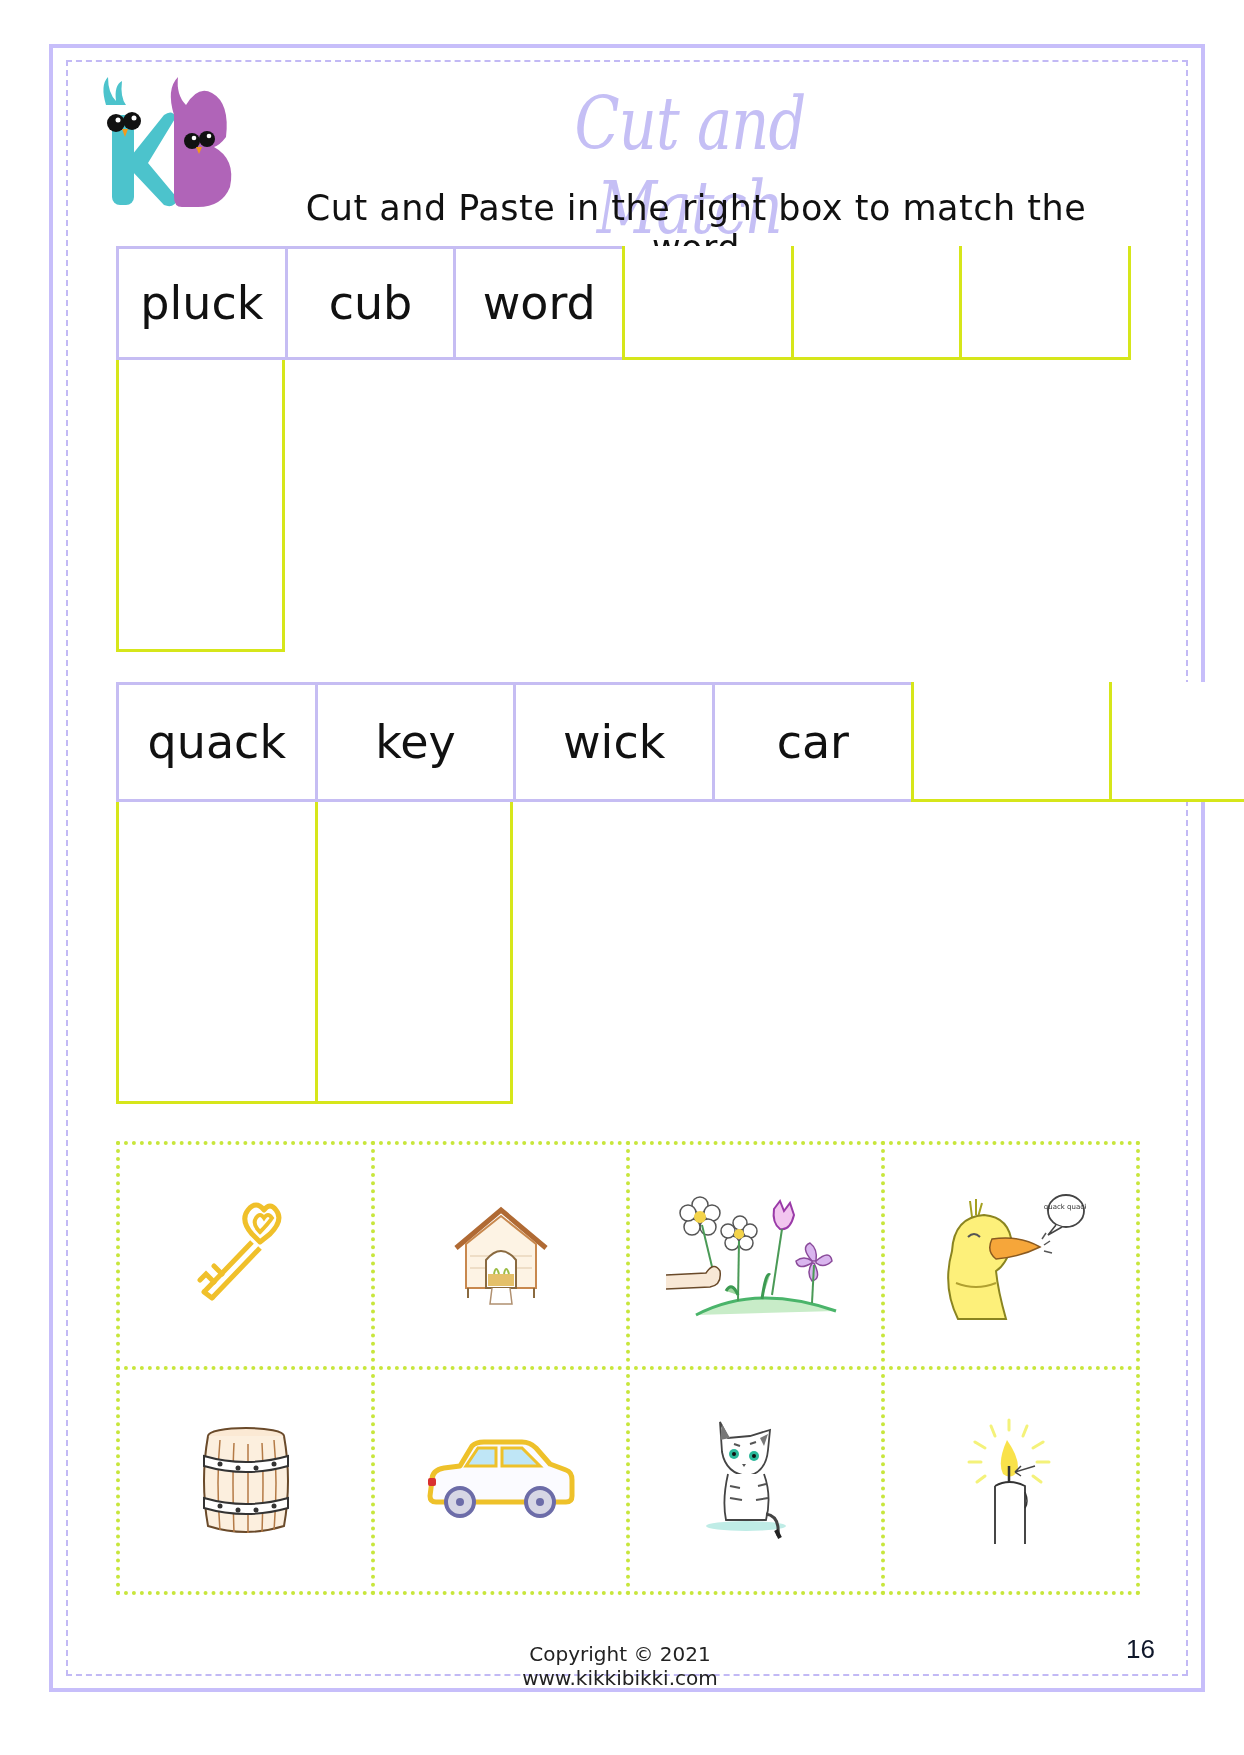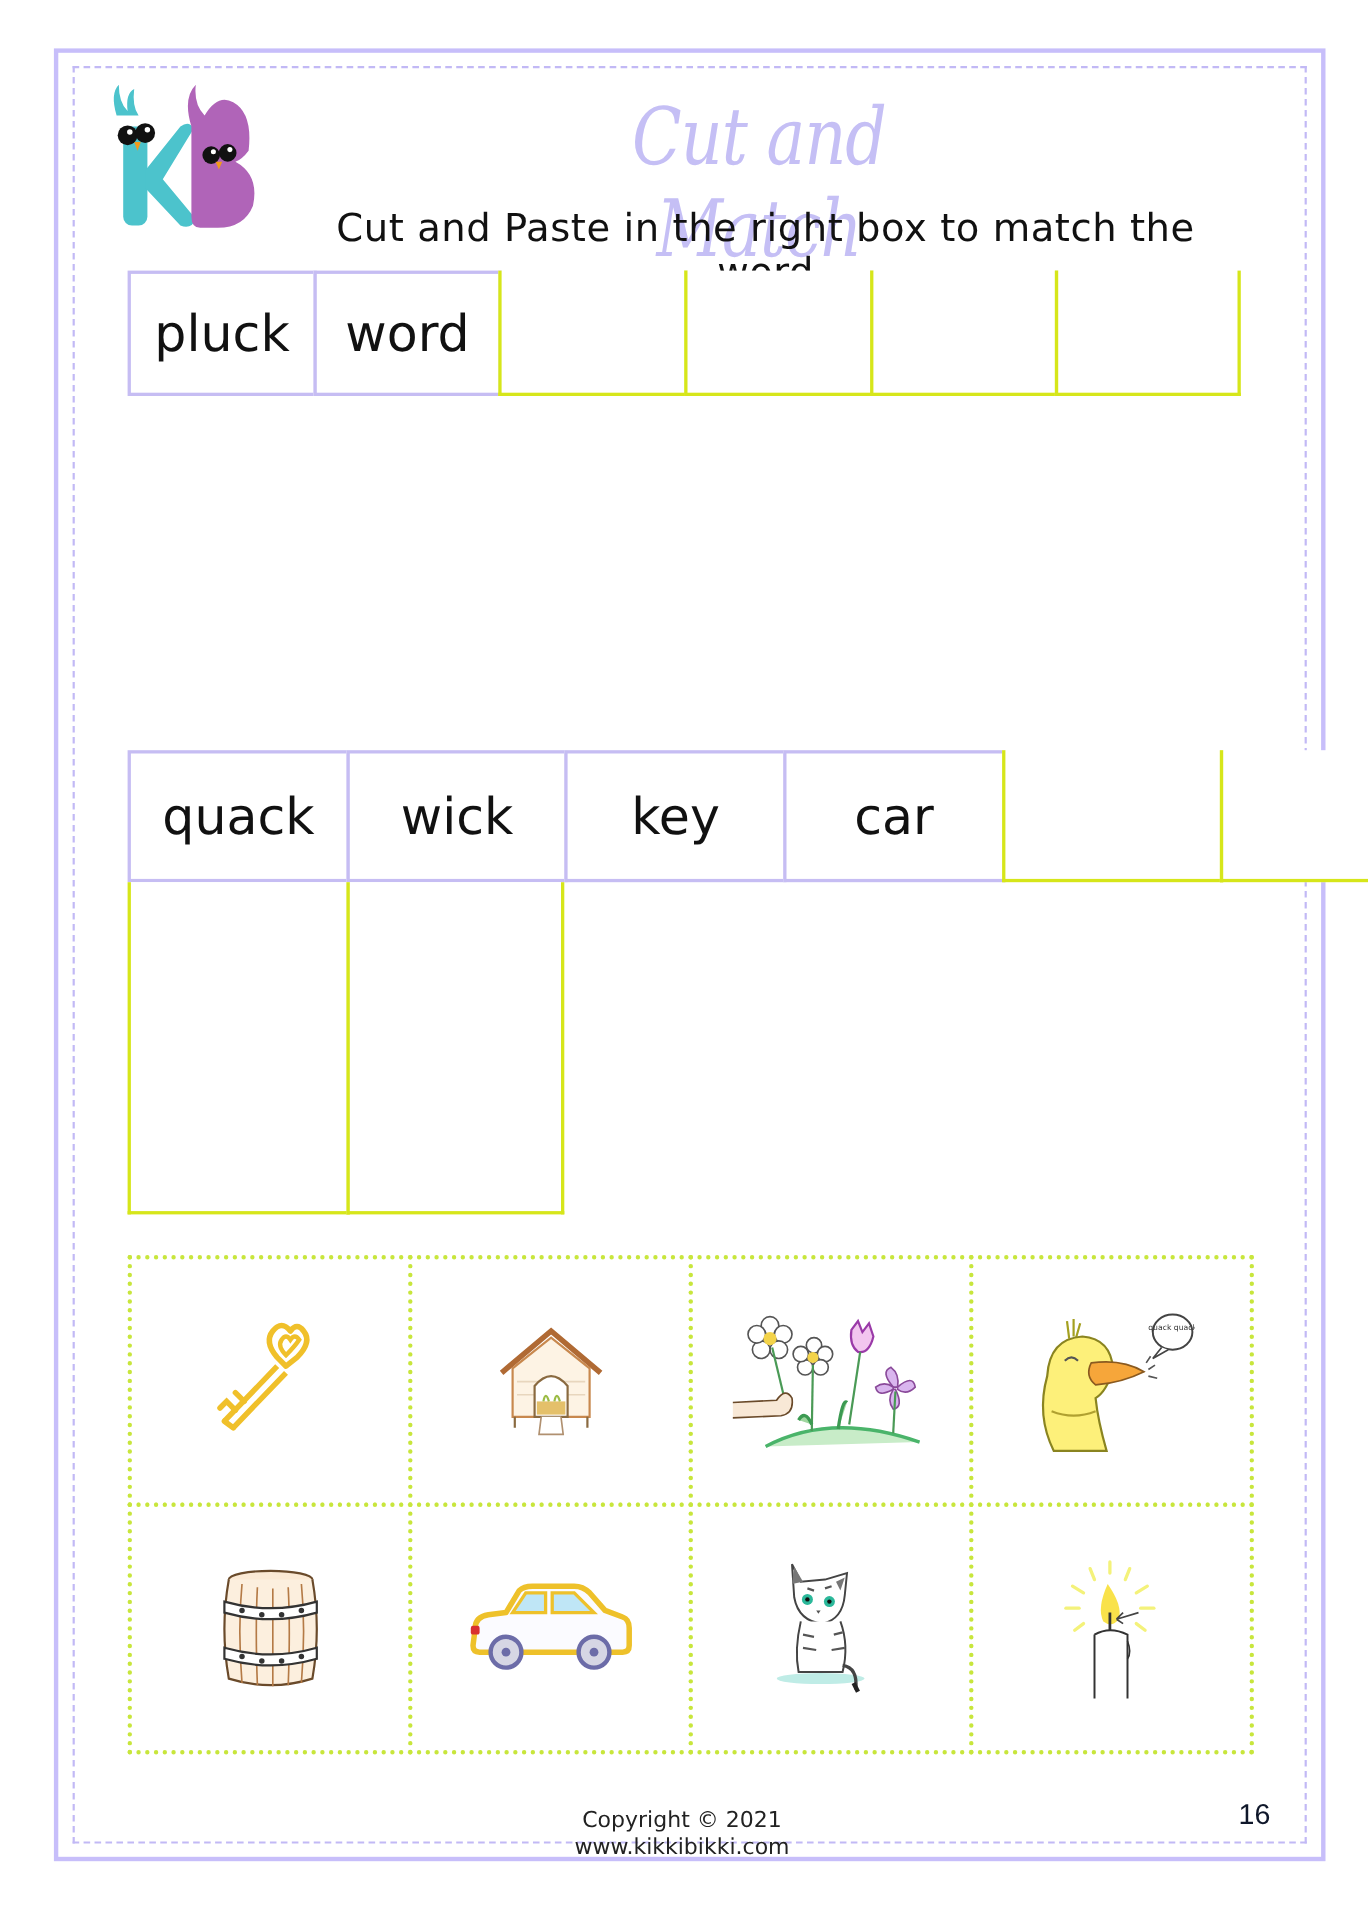--- a/index.html
+++ b/index.html
@@ -52,31 +52,32 @@
       <path d="M110 72 L116 72 L113 79 Z" fill="#f29a1c"></path>
     </g>
   </svg>
 </div>
 
 <div class="title">Cut and Match</div>
 <div class="subtitle">Cut and Paste in the right box to match the word</div>
 
 <div class="word-grid grid1">
   <div class="word-cell">pluck</div>
+  <div class="word-cell">cub</div>
   <div class="word-cell">word</div>
   <div class="paste-cell"></div>
   <div class="paste-cell"></div>
   <div class="paste-cell"></div>
   <div class="paste-cell last"></div>
 </div>
 
 <div class="word-grid grid2">
   <div class="word-cell">quack</div>
+  <div class="word-cell">key</div>
   <div class="word-cell">wick</div>
-  <div class="word-cell">key</div>
   <div class="word-cell">car</div>
   <div class="paste-cell"></div>
   <div class="paste-cell"></div>
   <div class="paste-cell"></div>
   <div class="paste-cell last"></div>
 </div>
 
 <div class="card-grid">
   <div class="card">
     <svg width="120" height="120" viewBox="0 0 120 120">

